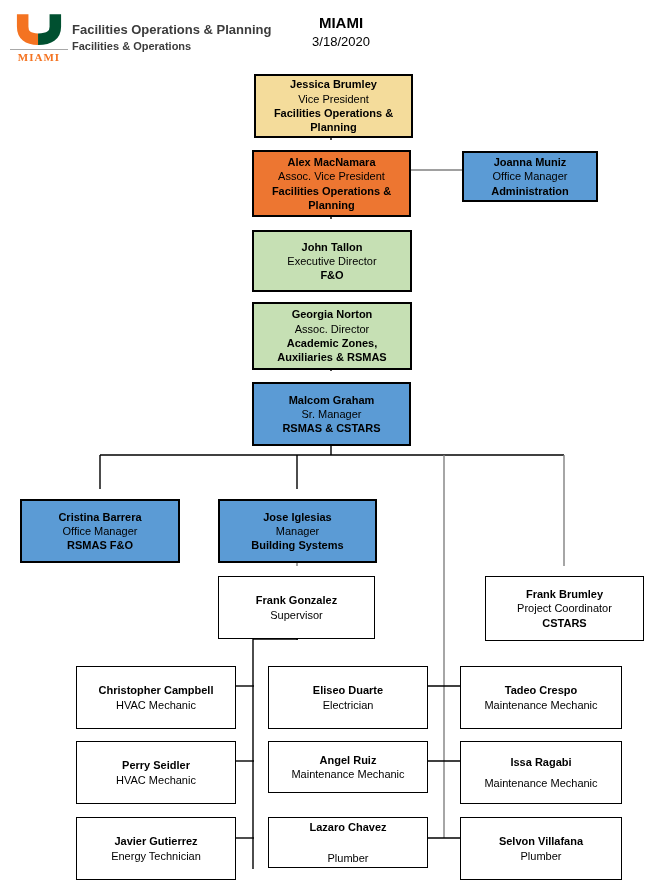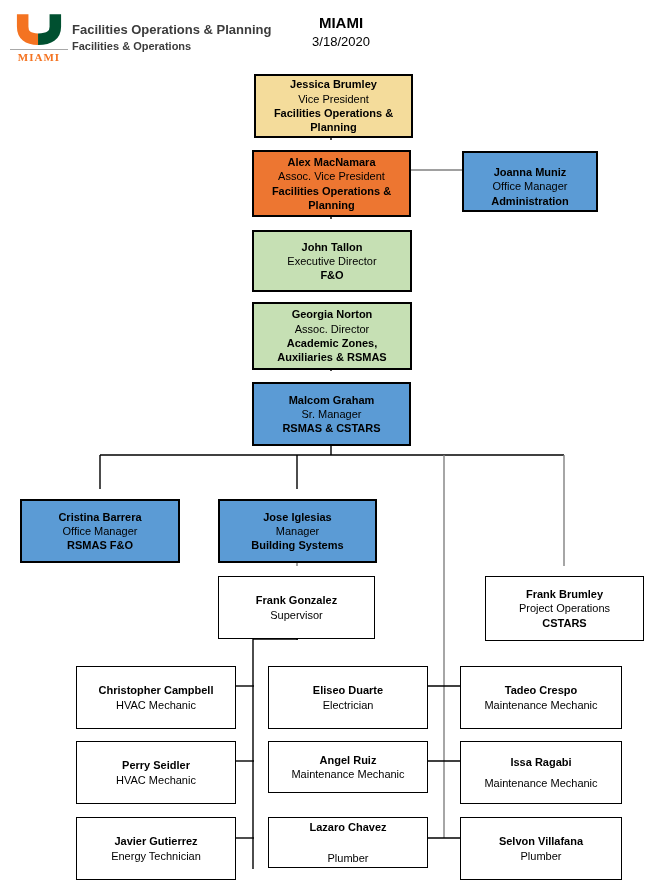--- a/index.html
+++ b/index.html
@@ -33,21 +33,21 @@
   .ti{font-weight:normal;}
   .dp{font-weight:bold;}
   .c-gold{background:var(--gold,#F4DC9B);}
   .c-orange{background:var(--orange,#ED7631);}
   .c-blue{background:var(--blue,#5B9BD5);}
   .c-green{background:var(--green,#C6E0B4);}
   .c-white{background:#fff;border-width:1.5px;}
 
   #n0{left:254px;top:63px;width:159px;height:64px;}
   #n1{left:252px;top:139px;width:159px;height:67px;}
-  #n2{left:462px;top:140px;width:136px;height:61px;justify-content:flex-end;}
+  #n2{left:462px;top:140px;width:136px;height:51px;}
   #n3{left:252px;top:219px;width:160px;height:62px;}
   #n4{left:252px;top:291px;width:160px;height:68px;}
   #n5{left:252px;top:371px;width:159px;height:64px;}
   #n6{left:20px;top:488px;width:160px;height:64px;}
   #n7{left:218px;top:488px;width:159px;height:64px;}
   #n8{left:218px;top:565px;width:157px;height:63px;}
   #n9{left:485px;top:565px;width:159px;height:65px;}
   #n10{left:76px;top:655px;width:160px;height:63px;}
   #n11{left:268px;top:655px;width:160px;height:63px;}
   #n12{left:460px;top:655px;width:162px;height:63px;}
@@ -146,21 +146,21 @@
     <span class="ti">Manager</span>
     <span class="dp">Building Systems</span>
   </div>
   <div id="n8" class="node c-white">
     <span class="nm">Frank Gonzalez</span>
     <span class="ti">Supervisor</span>
 
   </div>
   <div id="n9" class="node c-white">
     <span class="nm">Frank Brumley</span>
-    <span class="ti">Project Operations</span>
+    <span class="ti">Project Coordinator</span>
     <span class="dp">CSTARS</span>
   </div>
   <div id="n10" class="node c-white">
     <span class="nm">Christopher Campbell</span>
     <span class="ti">HVAC Mechanic</span>
 
   </div>
   <div id="n11" class="node c-white">
     <span class="nm">Eliseo Duarte</span>
     <span class="ti">Electrician</span>

